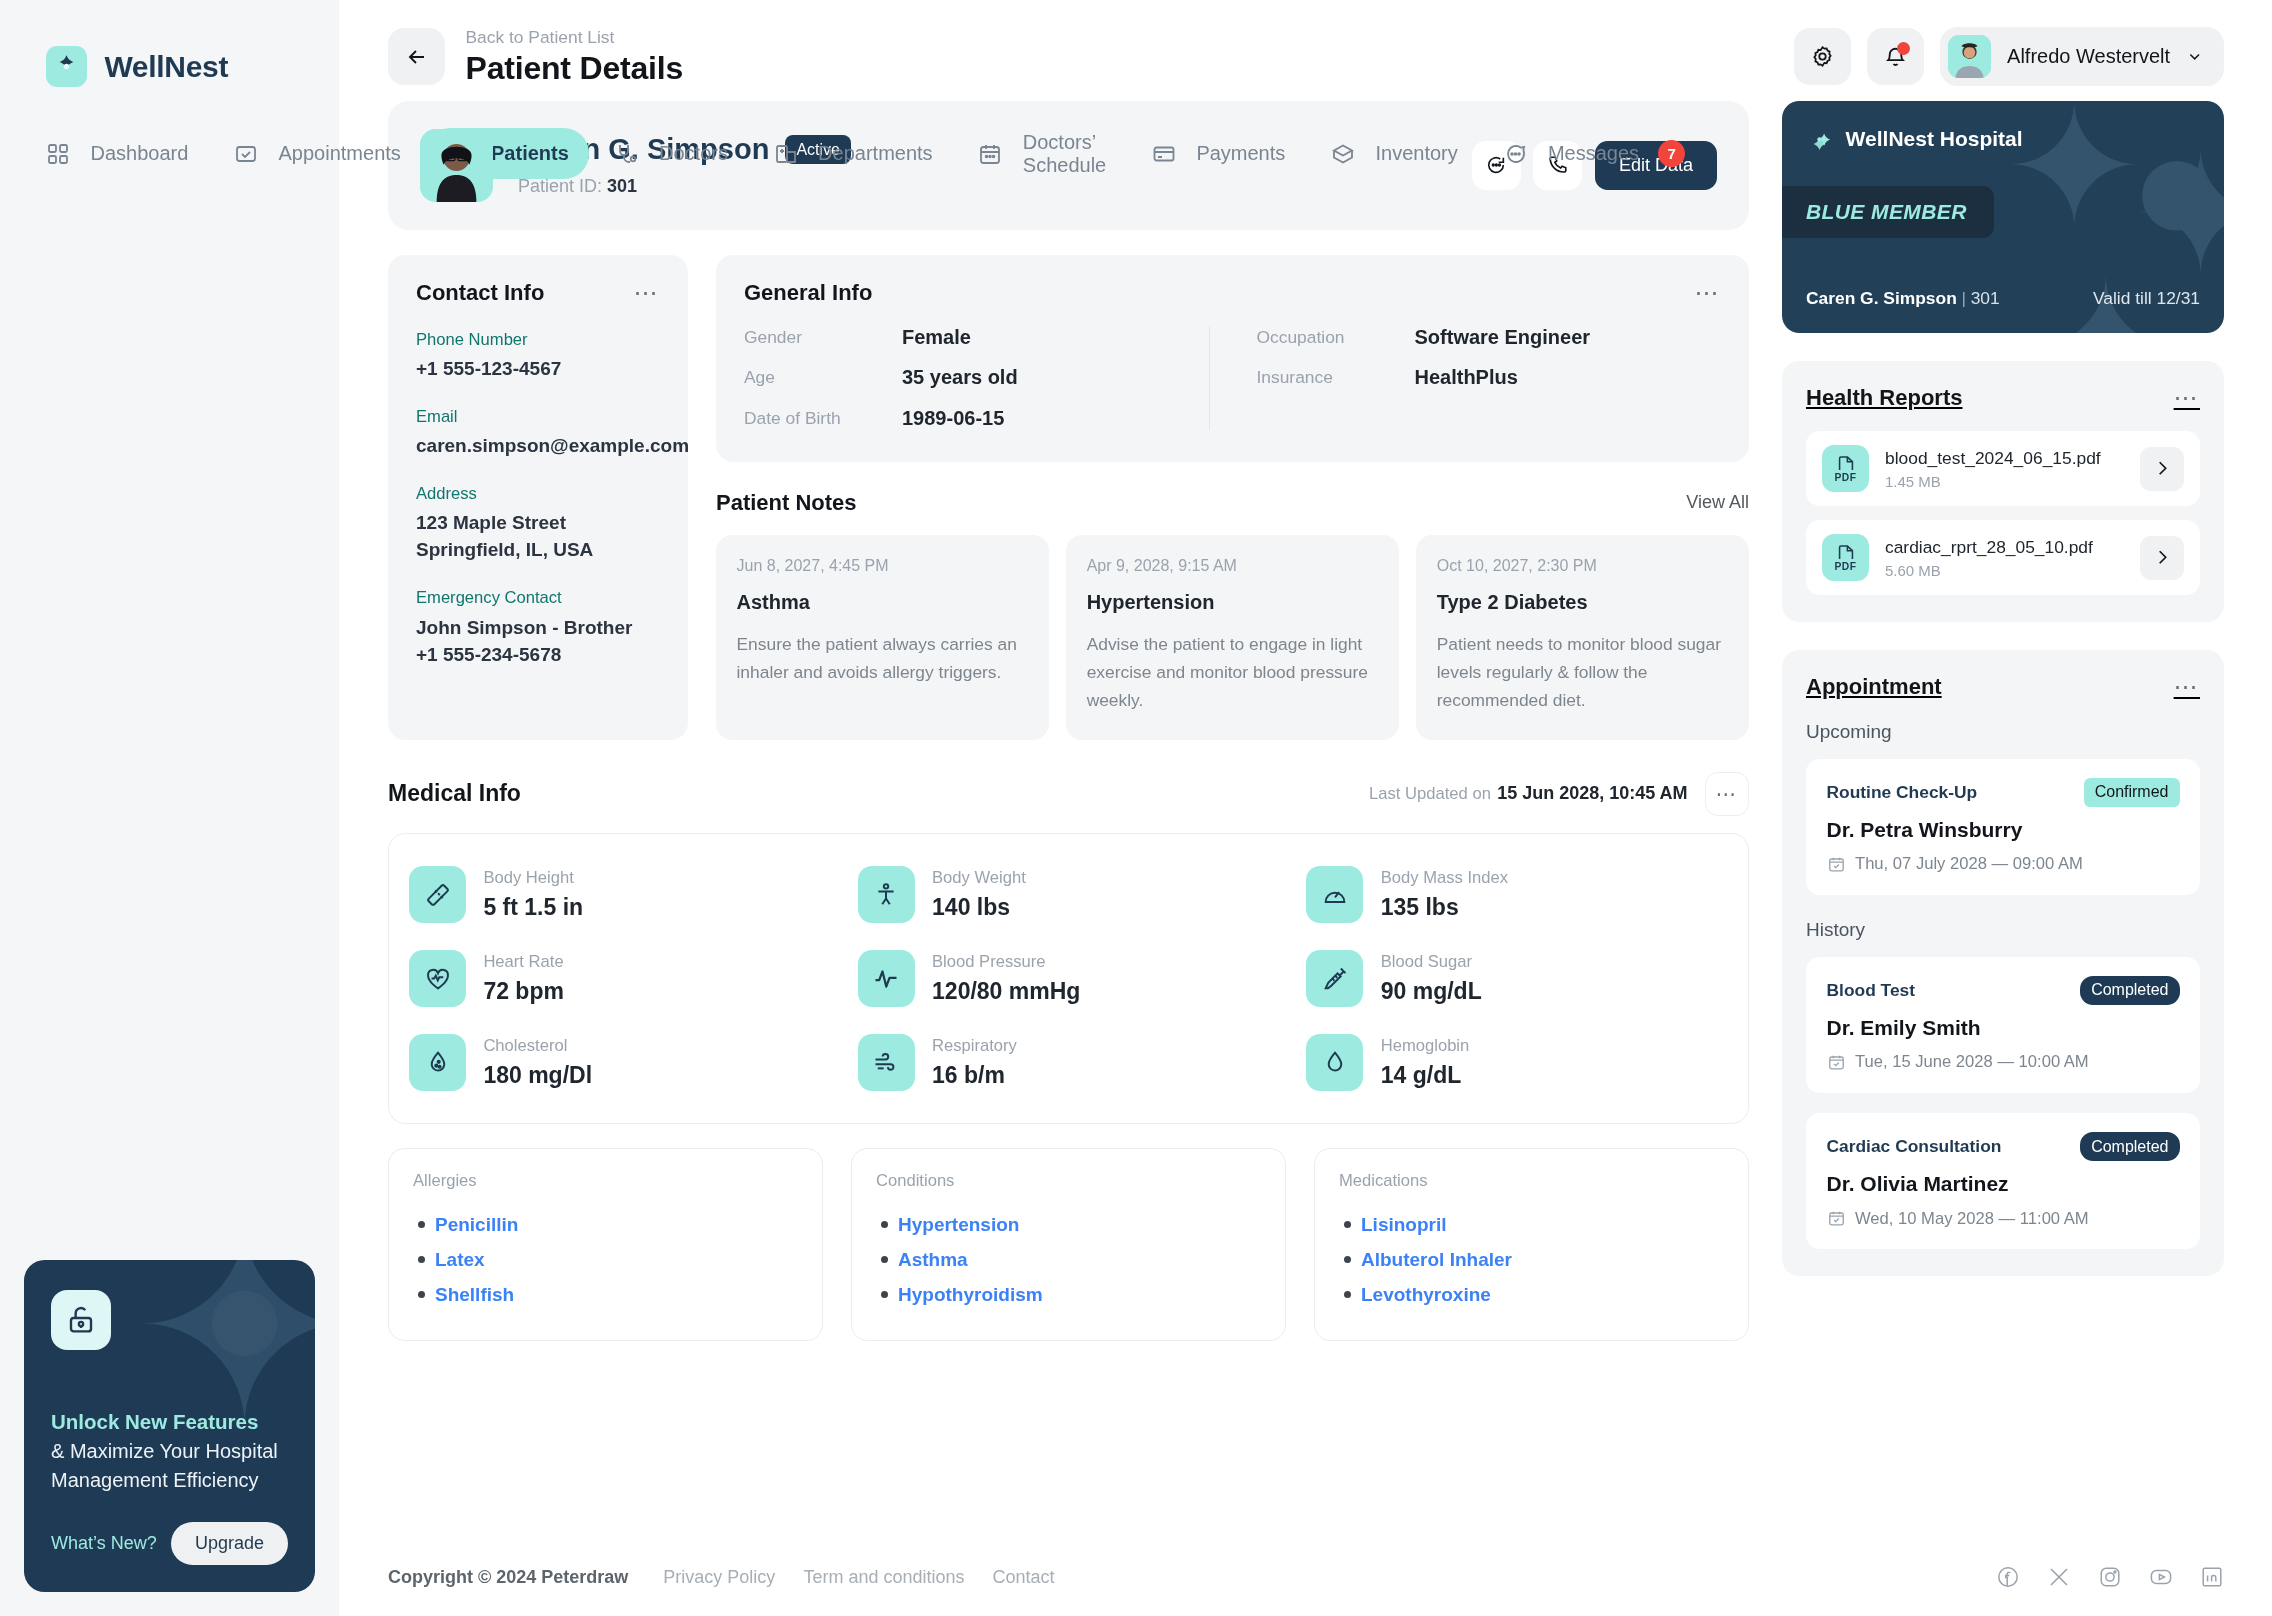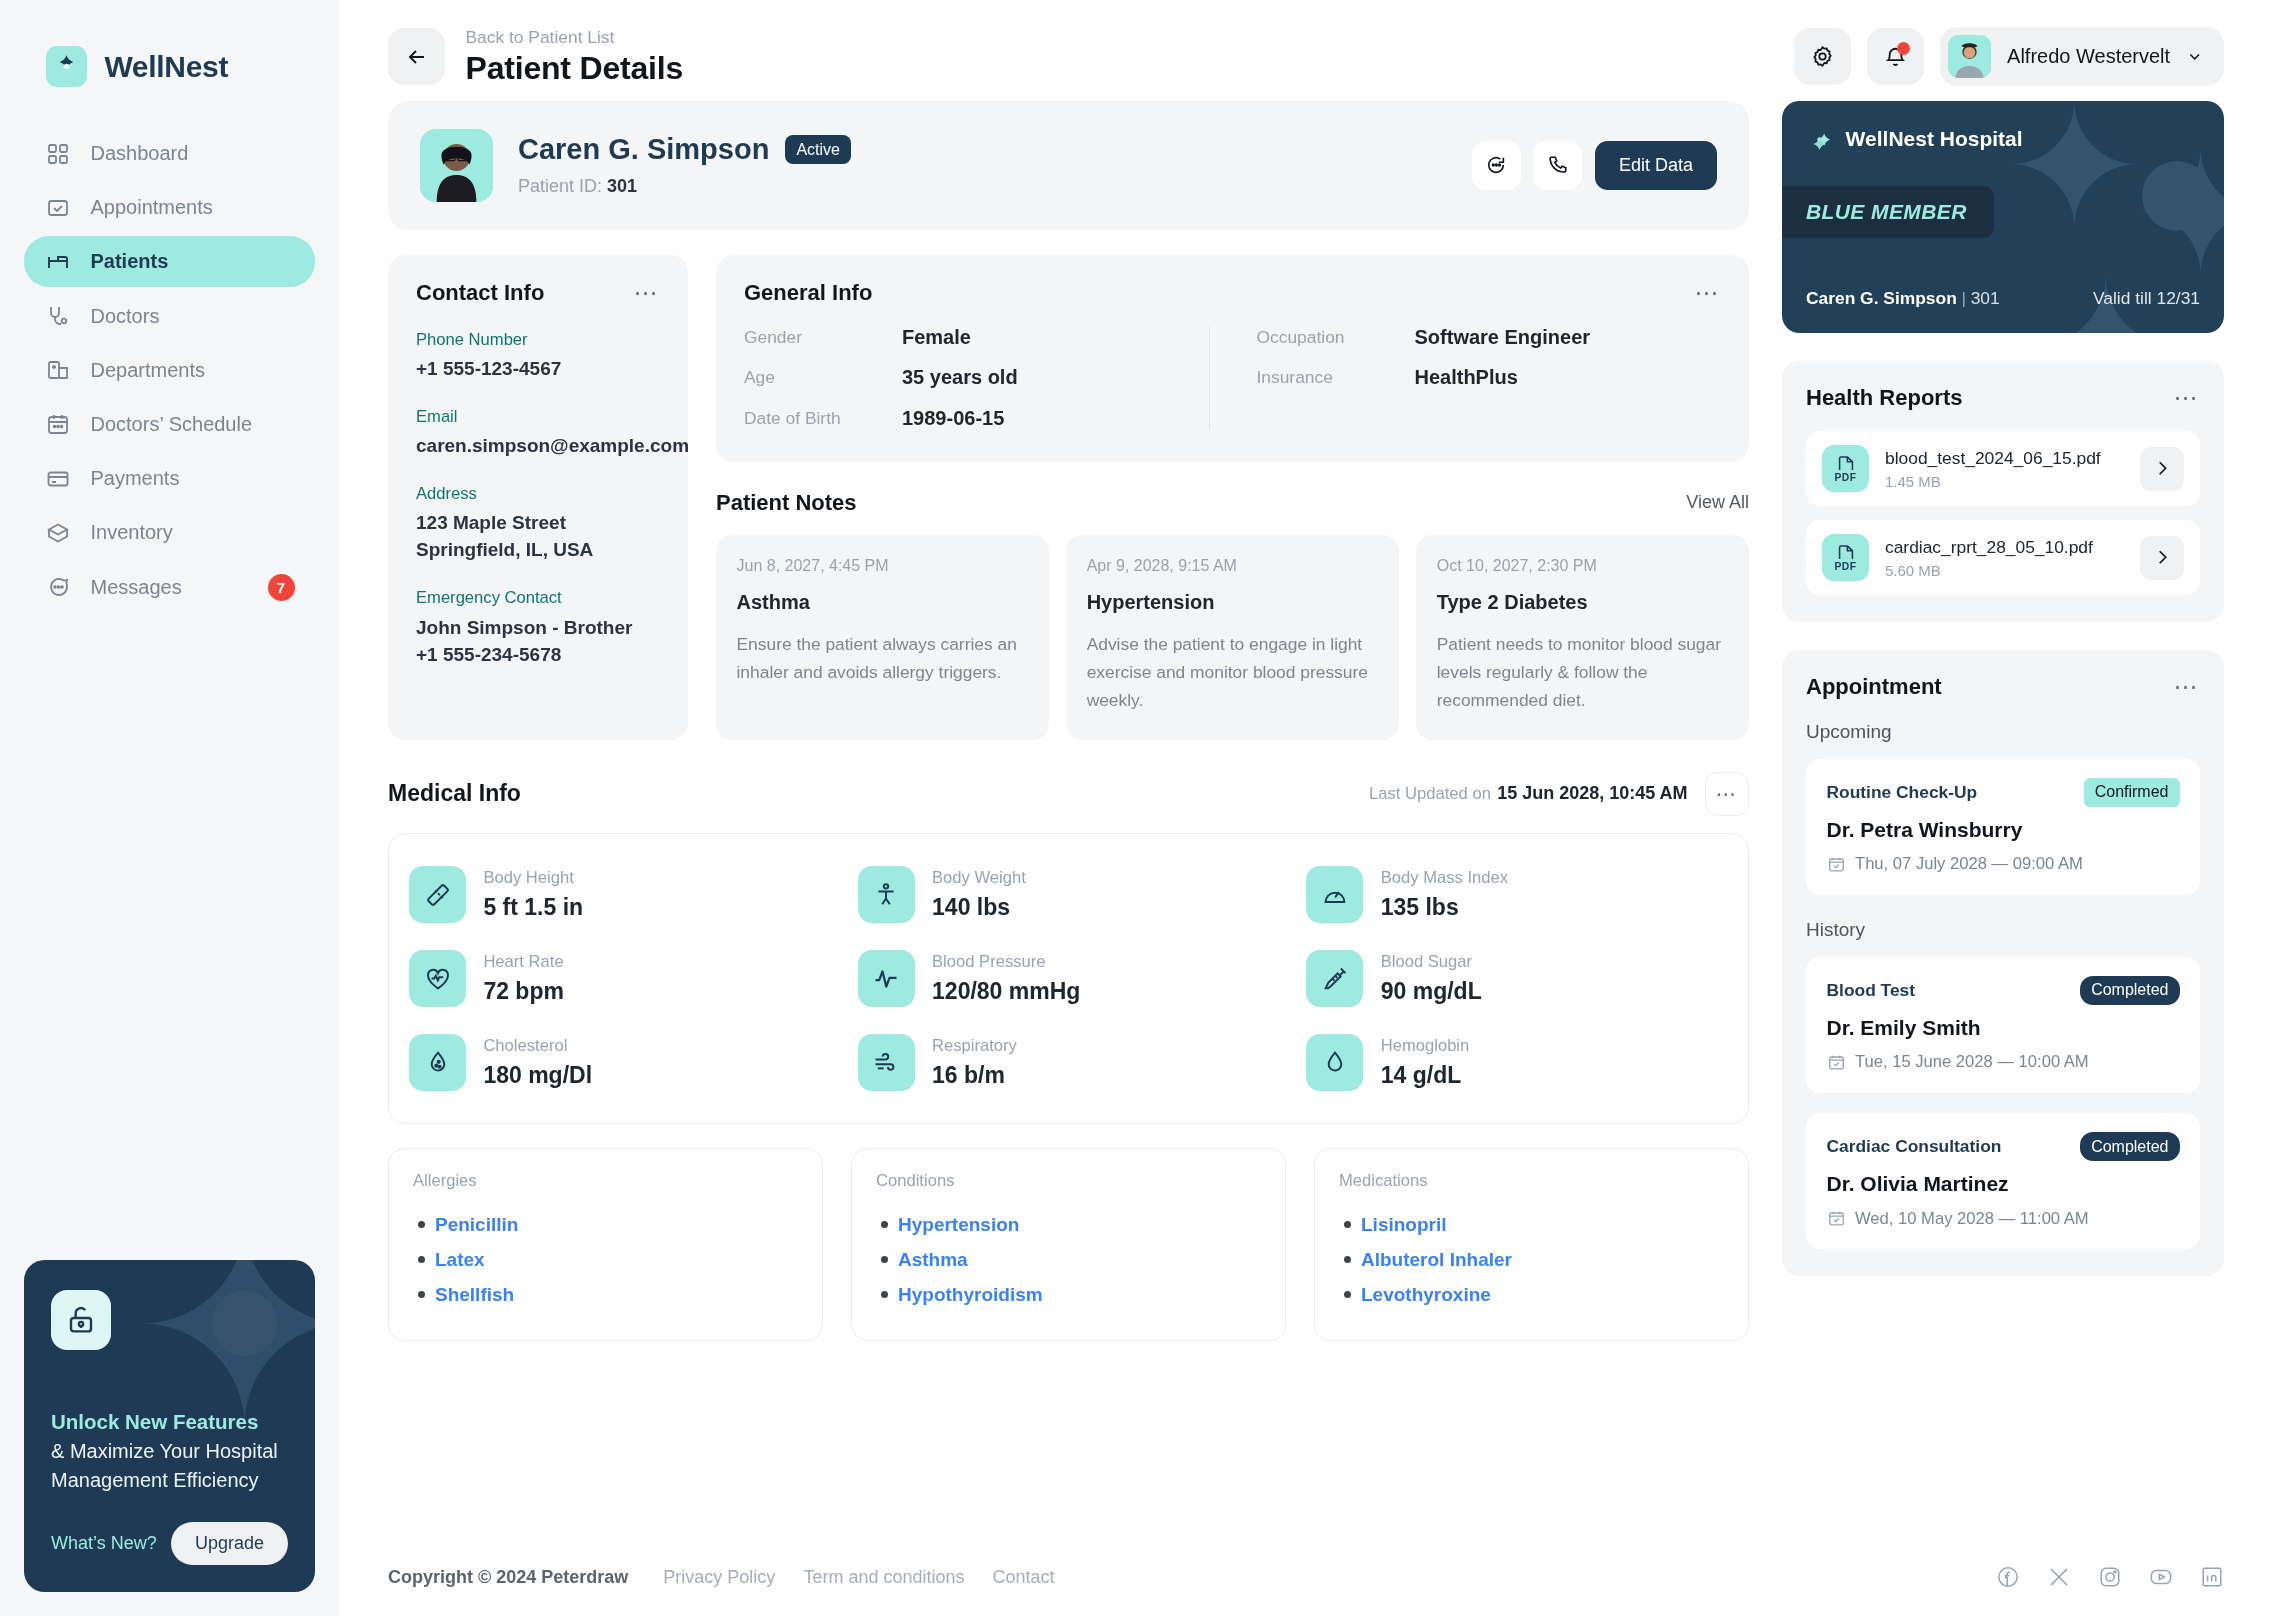--- a/index.html
+++ b/index.html
@@ -17,21 +17,21 @@
     background: #f5f6f7;
     display: flex; flex-direction: column;
     padding: 0 24px;
     position: relative;
   }
   .brand { display: flex; align-items: center; gap: 17.4px; padding: 46px 0 41px 22px; }
   .brand-mark { width: 41px; height: 41px; border-radius: 11px; background: #9debe0;
     display:flex; align-items:center; justify-content:center; }
   .brand-name { font-size: 30px; font-weight: 700; color: #1f3a52; letter-spacing: -0.3px; }
 
-  .nav { display: flex; flex-direction: column; gap: 3.2px; }
+  .nav { display: flex; flex-direction: row; gap: 3.2px; }
   .nav-item {
     display: flex; align-items: center; gap: 19px;
     height: 51px; padding: 0 20.5px; border-radius: 25px;
     color: #7a8592; font-size: 20px; cursor: pointer;
   }
   .nav-item .ico { width: 27px; height: 27px; display:flex; align-items:center; justify-content:center; flex:0 0 27px;}
   .nav-item.active { background: #9debe0; color: #1f3a52; font-weight: 700; }
   .nav-item .badge {
     margin-left: auto; background: #f2443a; color: #fff;
     font-size: 15px; font-weight: 700; border-radius: 788px;
@@ -151,21 +151,21 @@
   .member-band { margin: 33px 0 0 -24px; background:#1b2f41; border-radius: 0 11px 11px 0; padding: 14px 27px 14px 24px;
     align-self:flex-start; position:relative; z-index:2; }
   .member-band span { font-size:21px; font-weight:700; font-style:italic; color:#9debe0; letter-spacing:0.4px;}
   .member-foot { margin-top:auto; display:flex; align-items:center; justify-content:space-between; position:relative; z-index:2;}
   .member-nm { font-size:17.4px; color:#fff; font-weight:700; }
   .member-nm i { font-style:normal; color:#95a6b4; font-weight:400; margin:0 4.7px; }
   .member-nm em { font-style:normal; color:#d7e0e7; font-weight:400; }
   .member-valid { font-size:17.4px; color:#dfe7ec; }
 
   .panel { background:#f4f5f6; border-radius:17.4px; padding: 24px 24px 27px; }
-  .panel-head { display:flex; align-items:center; justify-content:space-between; margin-bottom: 20.5px;}
+  .panel-head { display:flex; align-items:center; justify-content:space-between; margin-bottom: 20.5px; text-decoration: underline;}
   .panel-title { font-size:22px; font-weight:700; color:#12161b; }
 
   .report { background:#fff; border-radius:14px; padding:14px 16px; display:flex; align-items:center; gap:16px; margin-bottom:14px;}
   .report:last-child { margin-bottom:0; }
   .pdf-ico { width:47px; height:47px; border-radius:12px; background:#9debe0; display:flex; flex-direction:column;
     align-items:center; justify-content:center; flex:0 0 47px; }
   .pdf-txt { font-size:10.3px; font-weight:700; color:#1f3a52; letter-spacing:0.4px; margin-top:-1.6px;}
   .report-nm { font-size:17.4px; color:#20262e; }
   .report-sz { font-size:15px; color:#9aa3ad; margin-top:4px; }
   .chev { margin-left:auto; width:44px; height:44px; border-radius:11px; background:#f0f1f2; display:flex; align-items:center; justify-content:center; cursor:pointer;}

